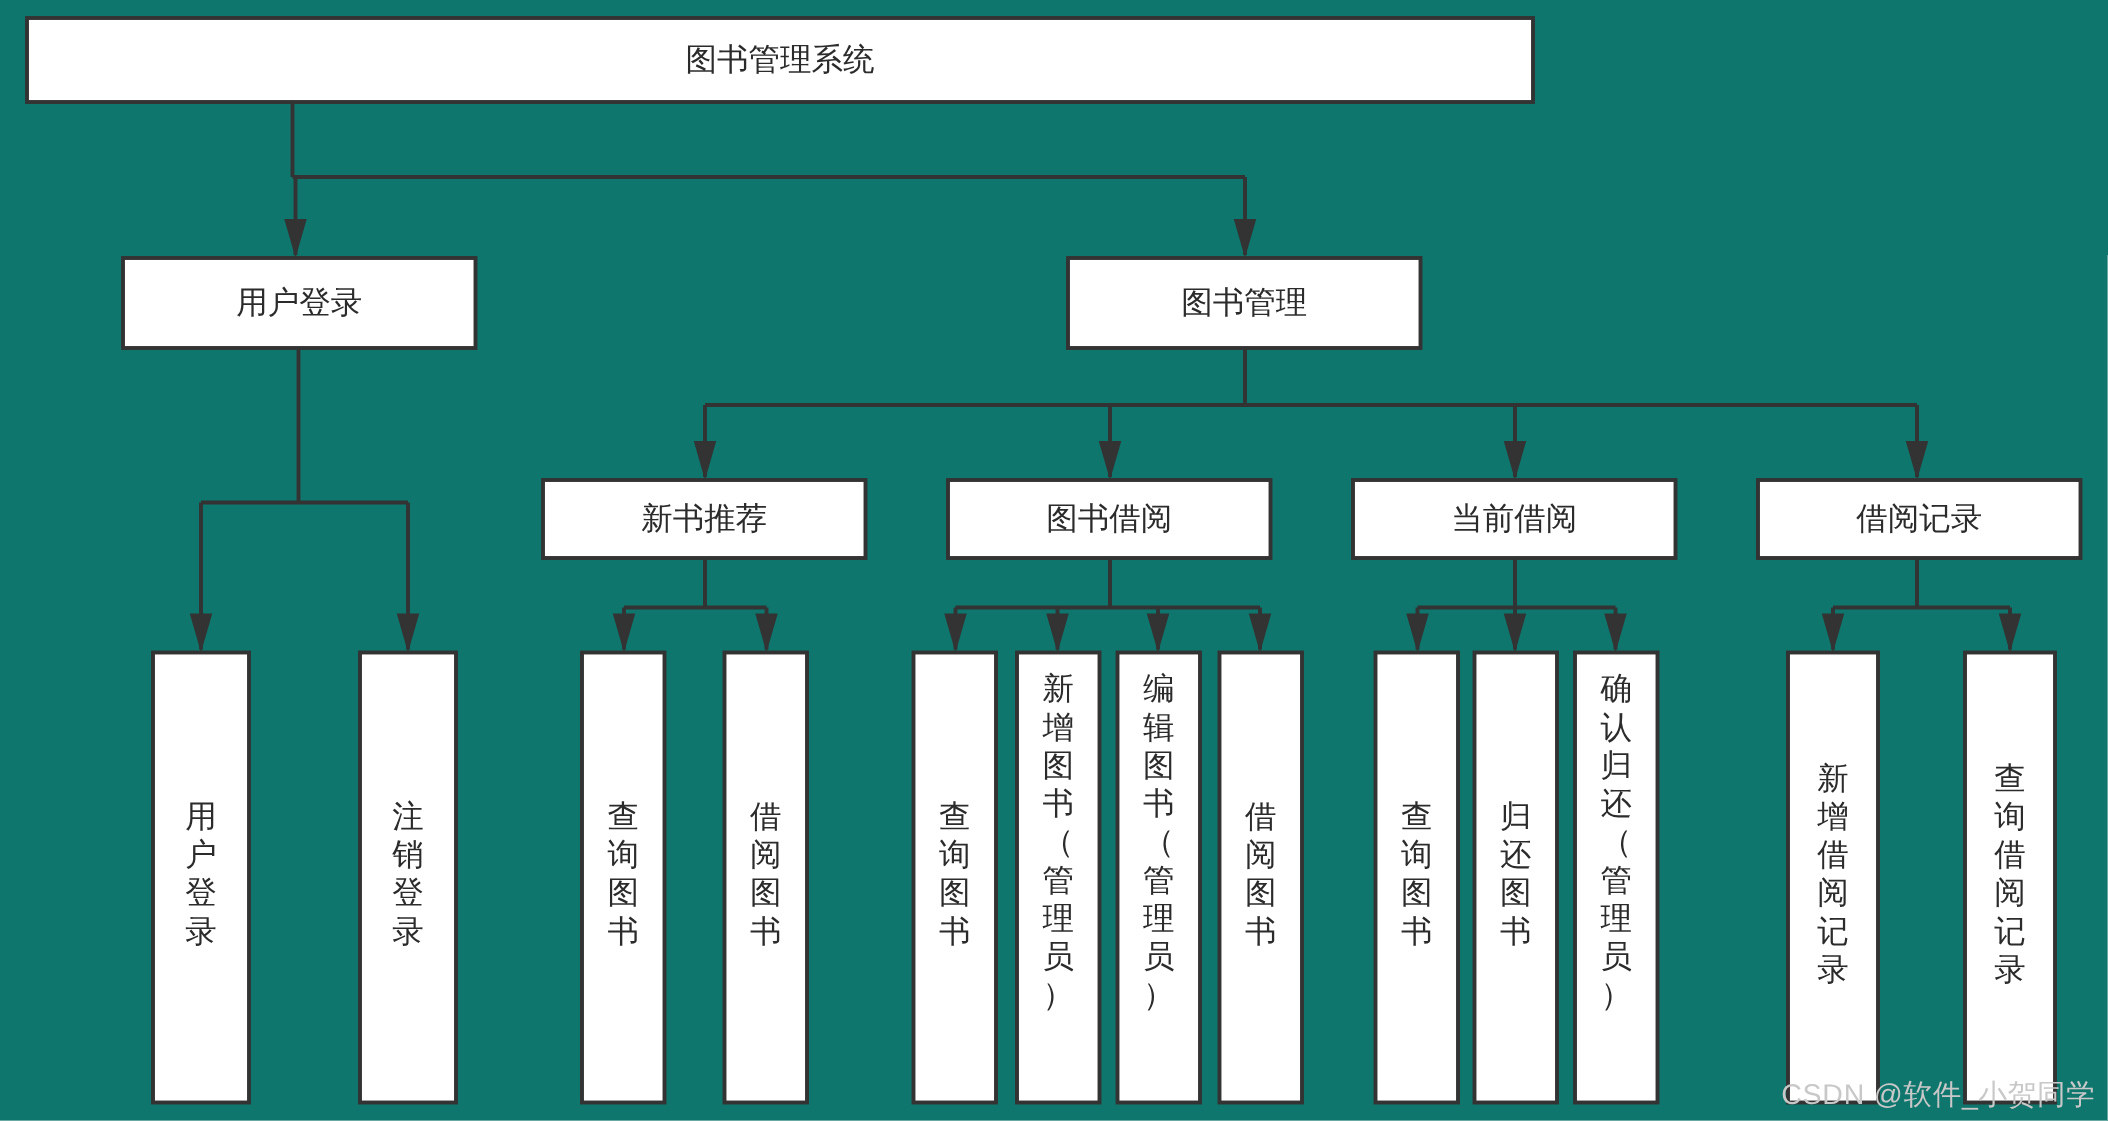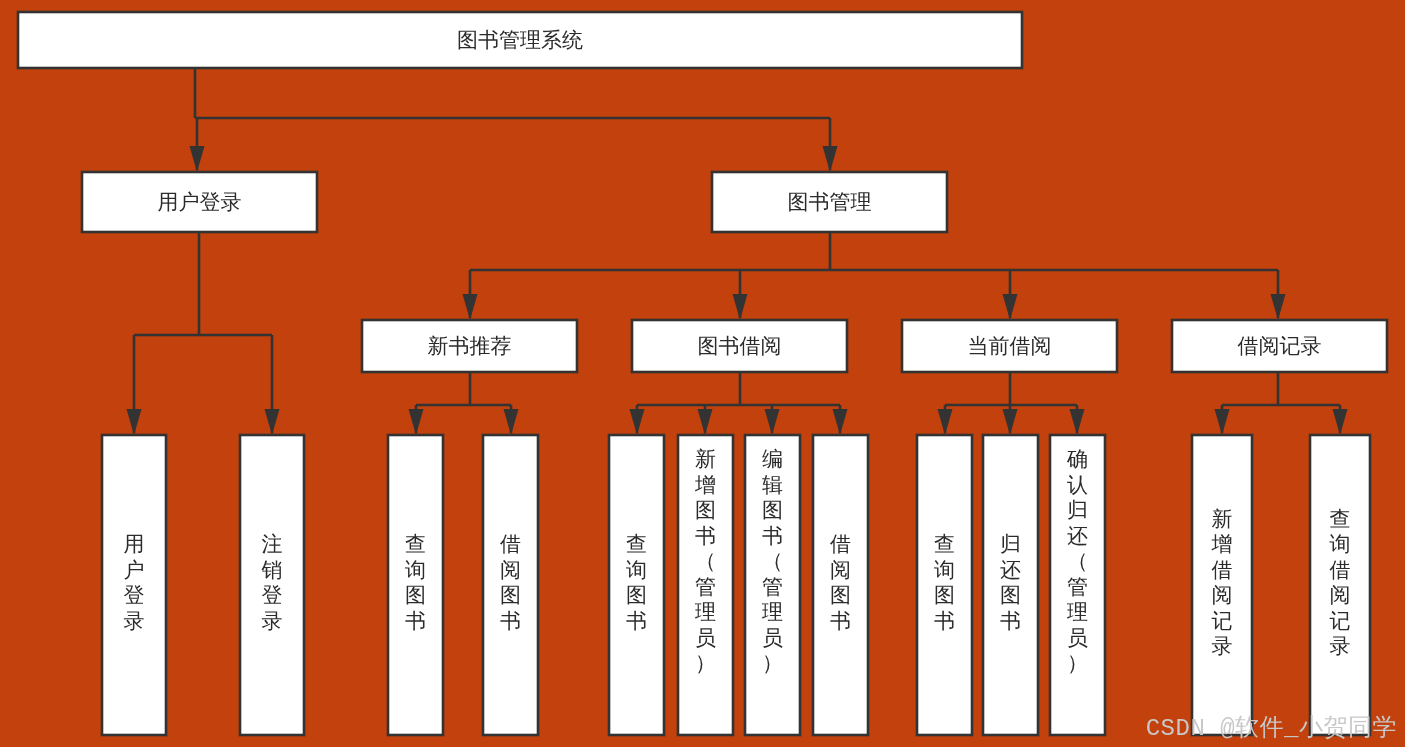--- a/index.html
+++ b/index.html
@@ -11,21 +11,21 @@
   body {
     width: 1405px;
     height: 747px;
     font-family: "Liberation Sans", "DejaVu Sans", sans-serif;
     overflow: hidden;
   }
   #diagram-root {
     position: relative;
     width: 1405px;
     height: 747px;
-    background: #c2410c;
+    background: #0f766e;
   }
   svg.diagram-canvas {
     position: absolute;
     left: 0;
     top: 0;
     width: 1405px;
     height: 747px;
   }
   .node-box {
     fill: #ffffff;
@@ -52,22 +52,22 @@
   .node-label-v {
     font-family: "Liberation Sans", "DejaVu Sans", sans-serif;
     font-size: 21px;
     fill: #2b2b2b;
     text-anchor: middle;
   }
   .watermark-text {
     position: absolute;
     right: 8px;
     bottom: 4px;
-    font-family: Liberation Mono, monospace;
-    font-size: 24px;
+    font-family: Liberation Sans, sans-serif;
+    font-size: 19px;
     color: #c8c8c8;
     white-space: nowrap;
     letter-spacing: 0.5px;
     user-select: none;
     text-align: right;
   }
 </style>
 </head>
 <body>
 

